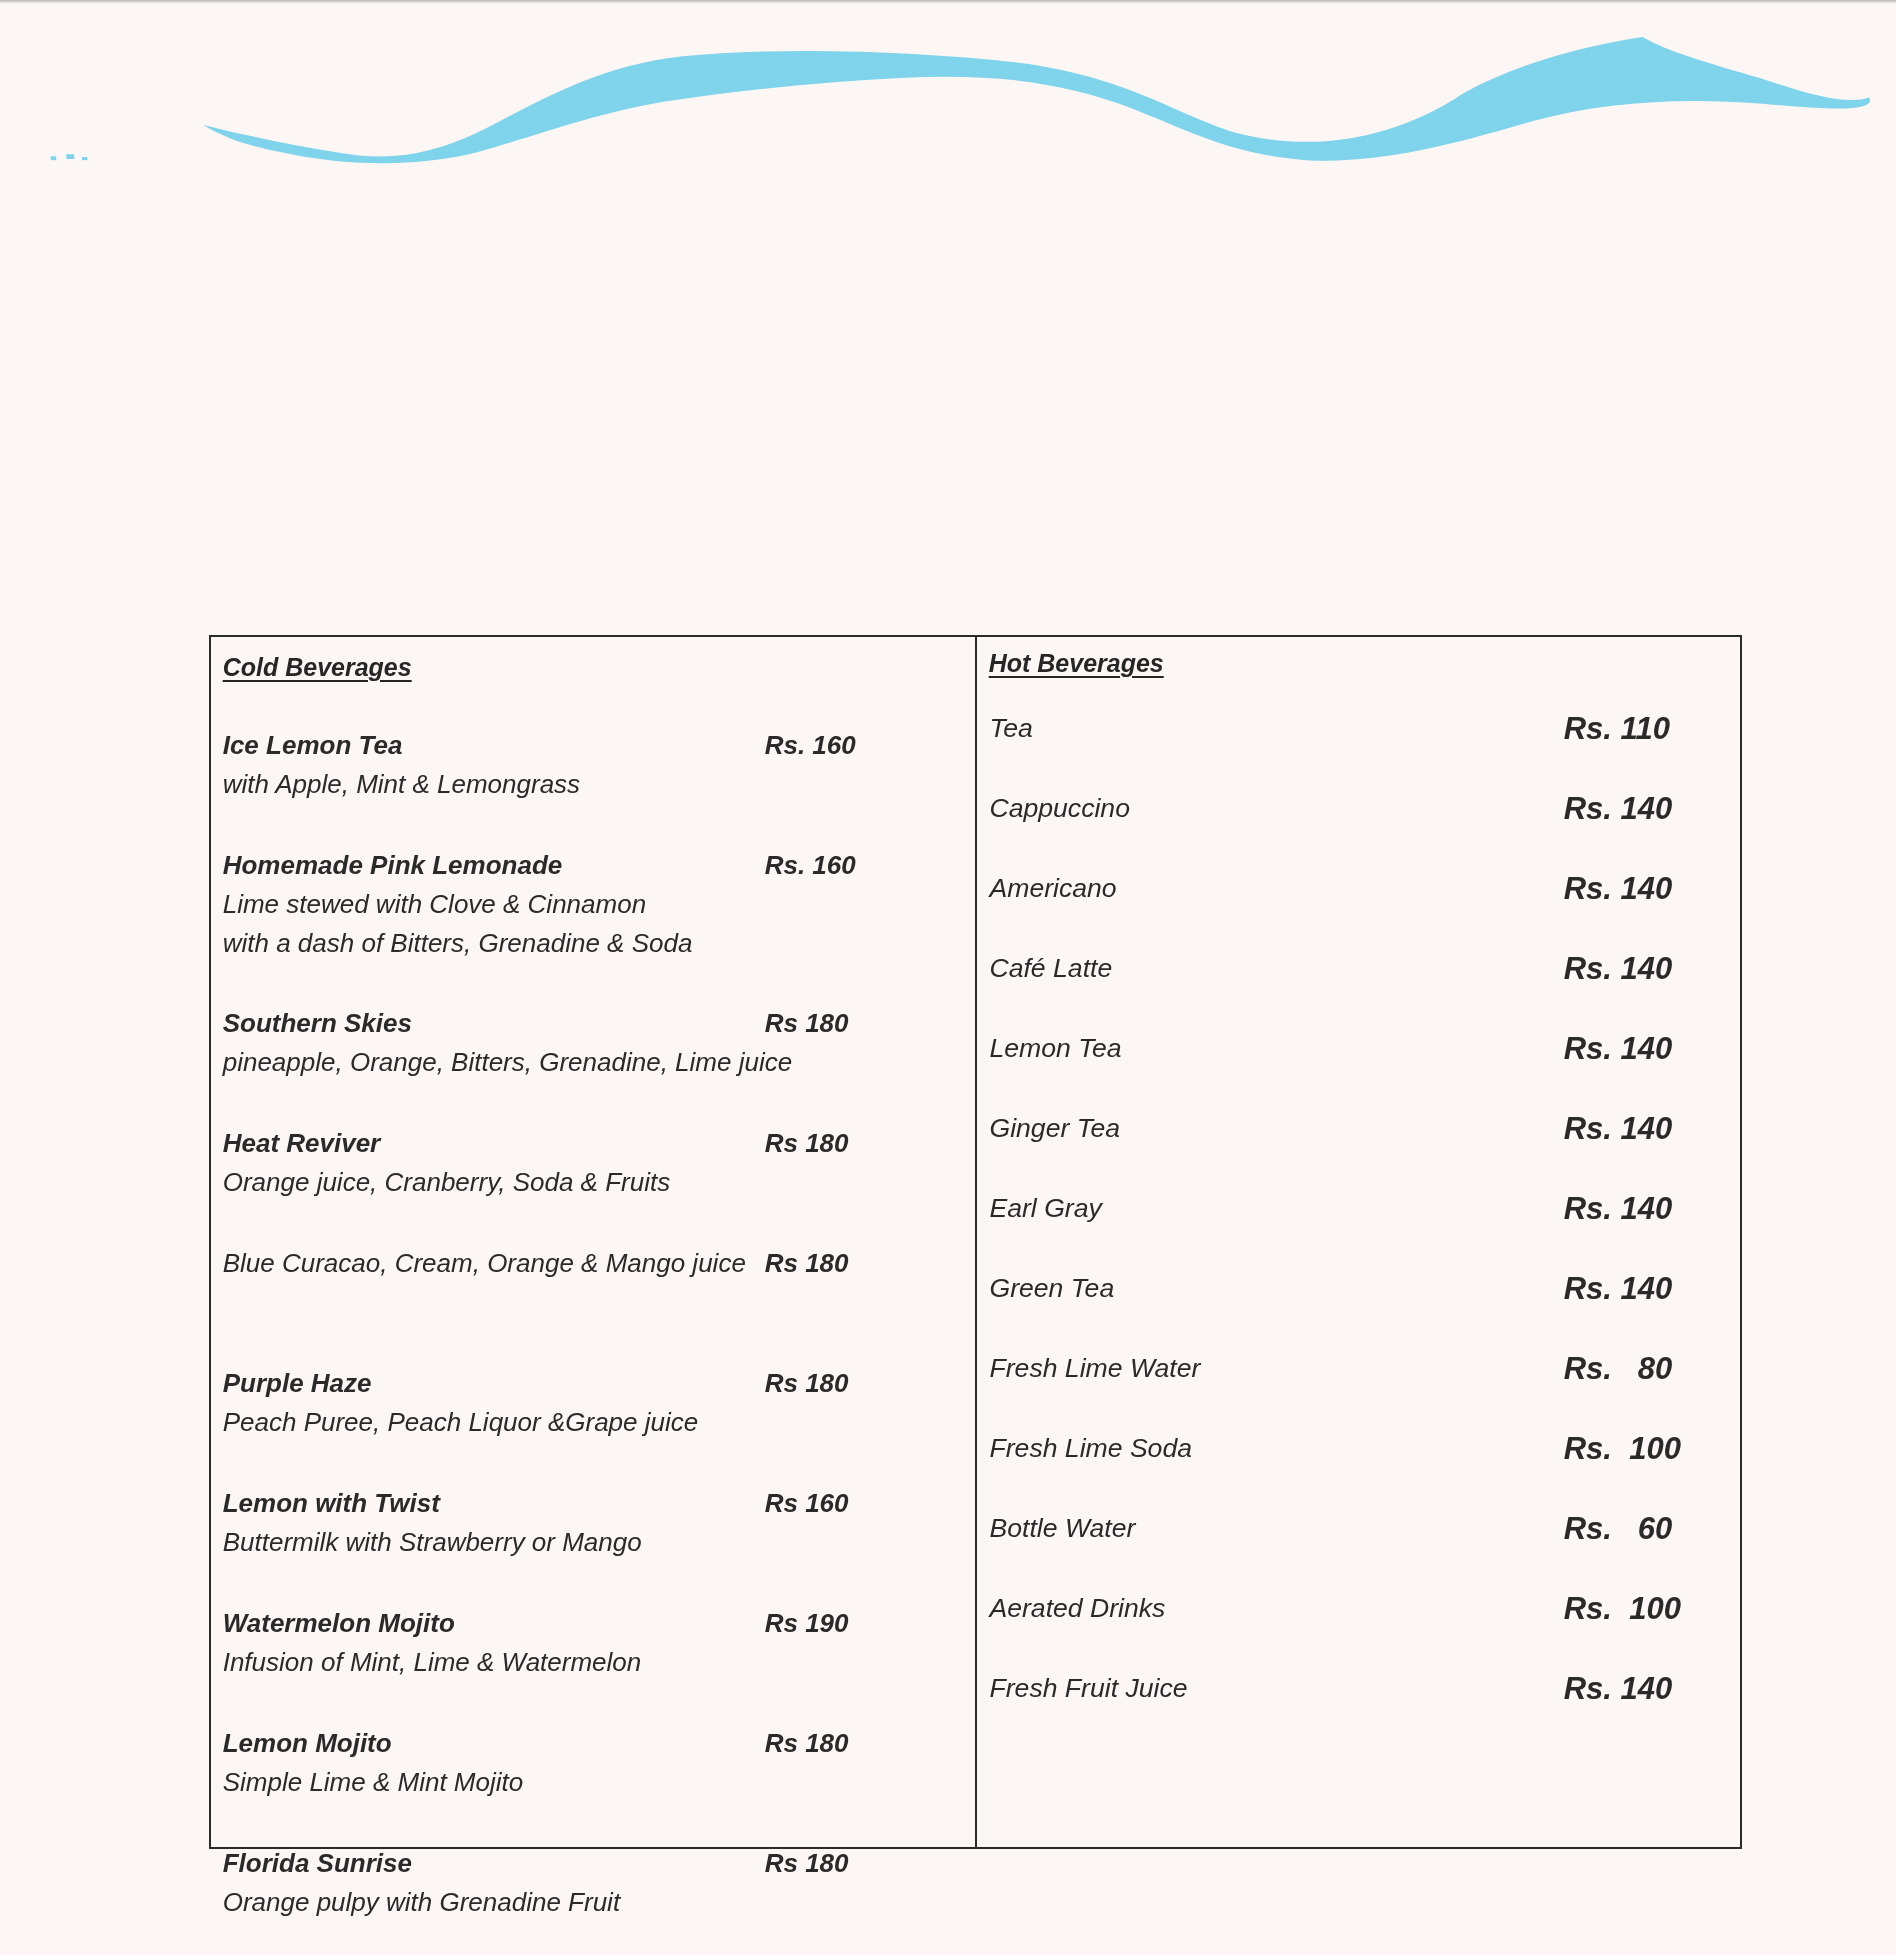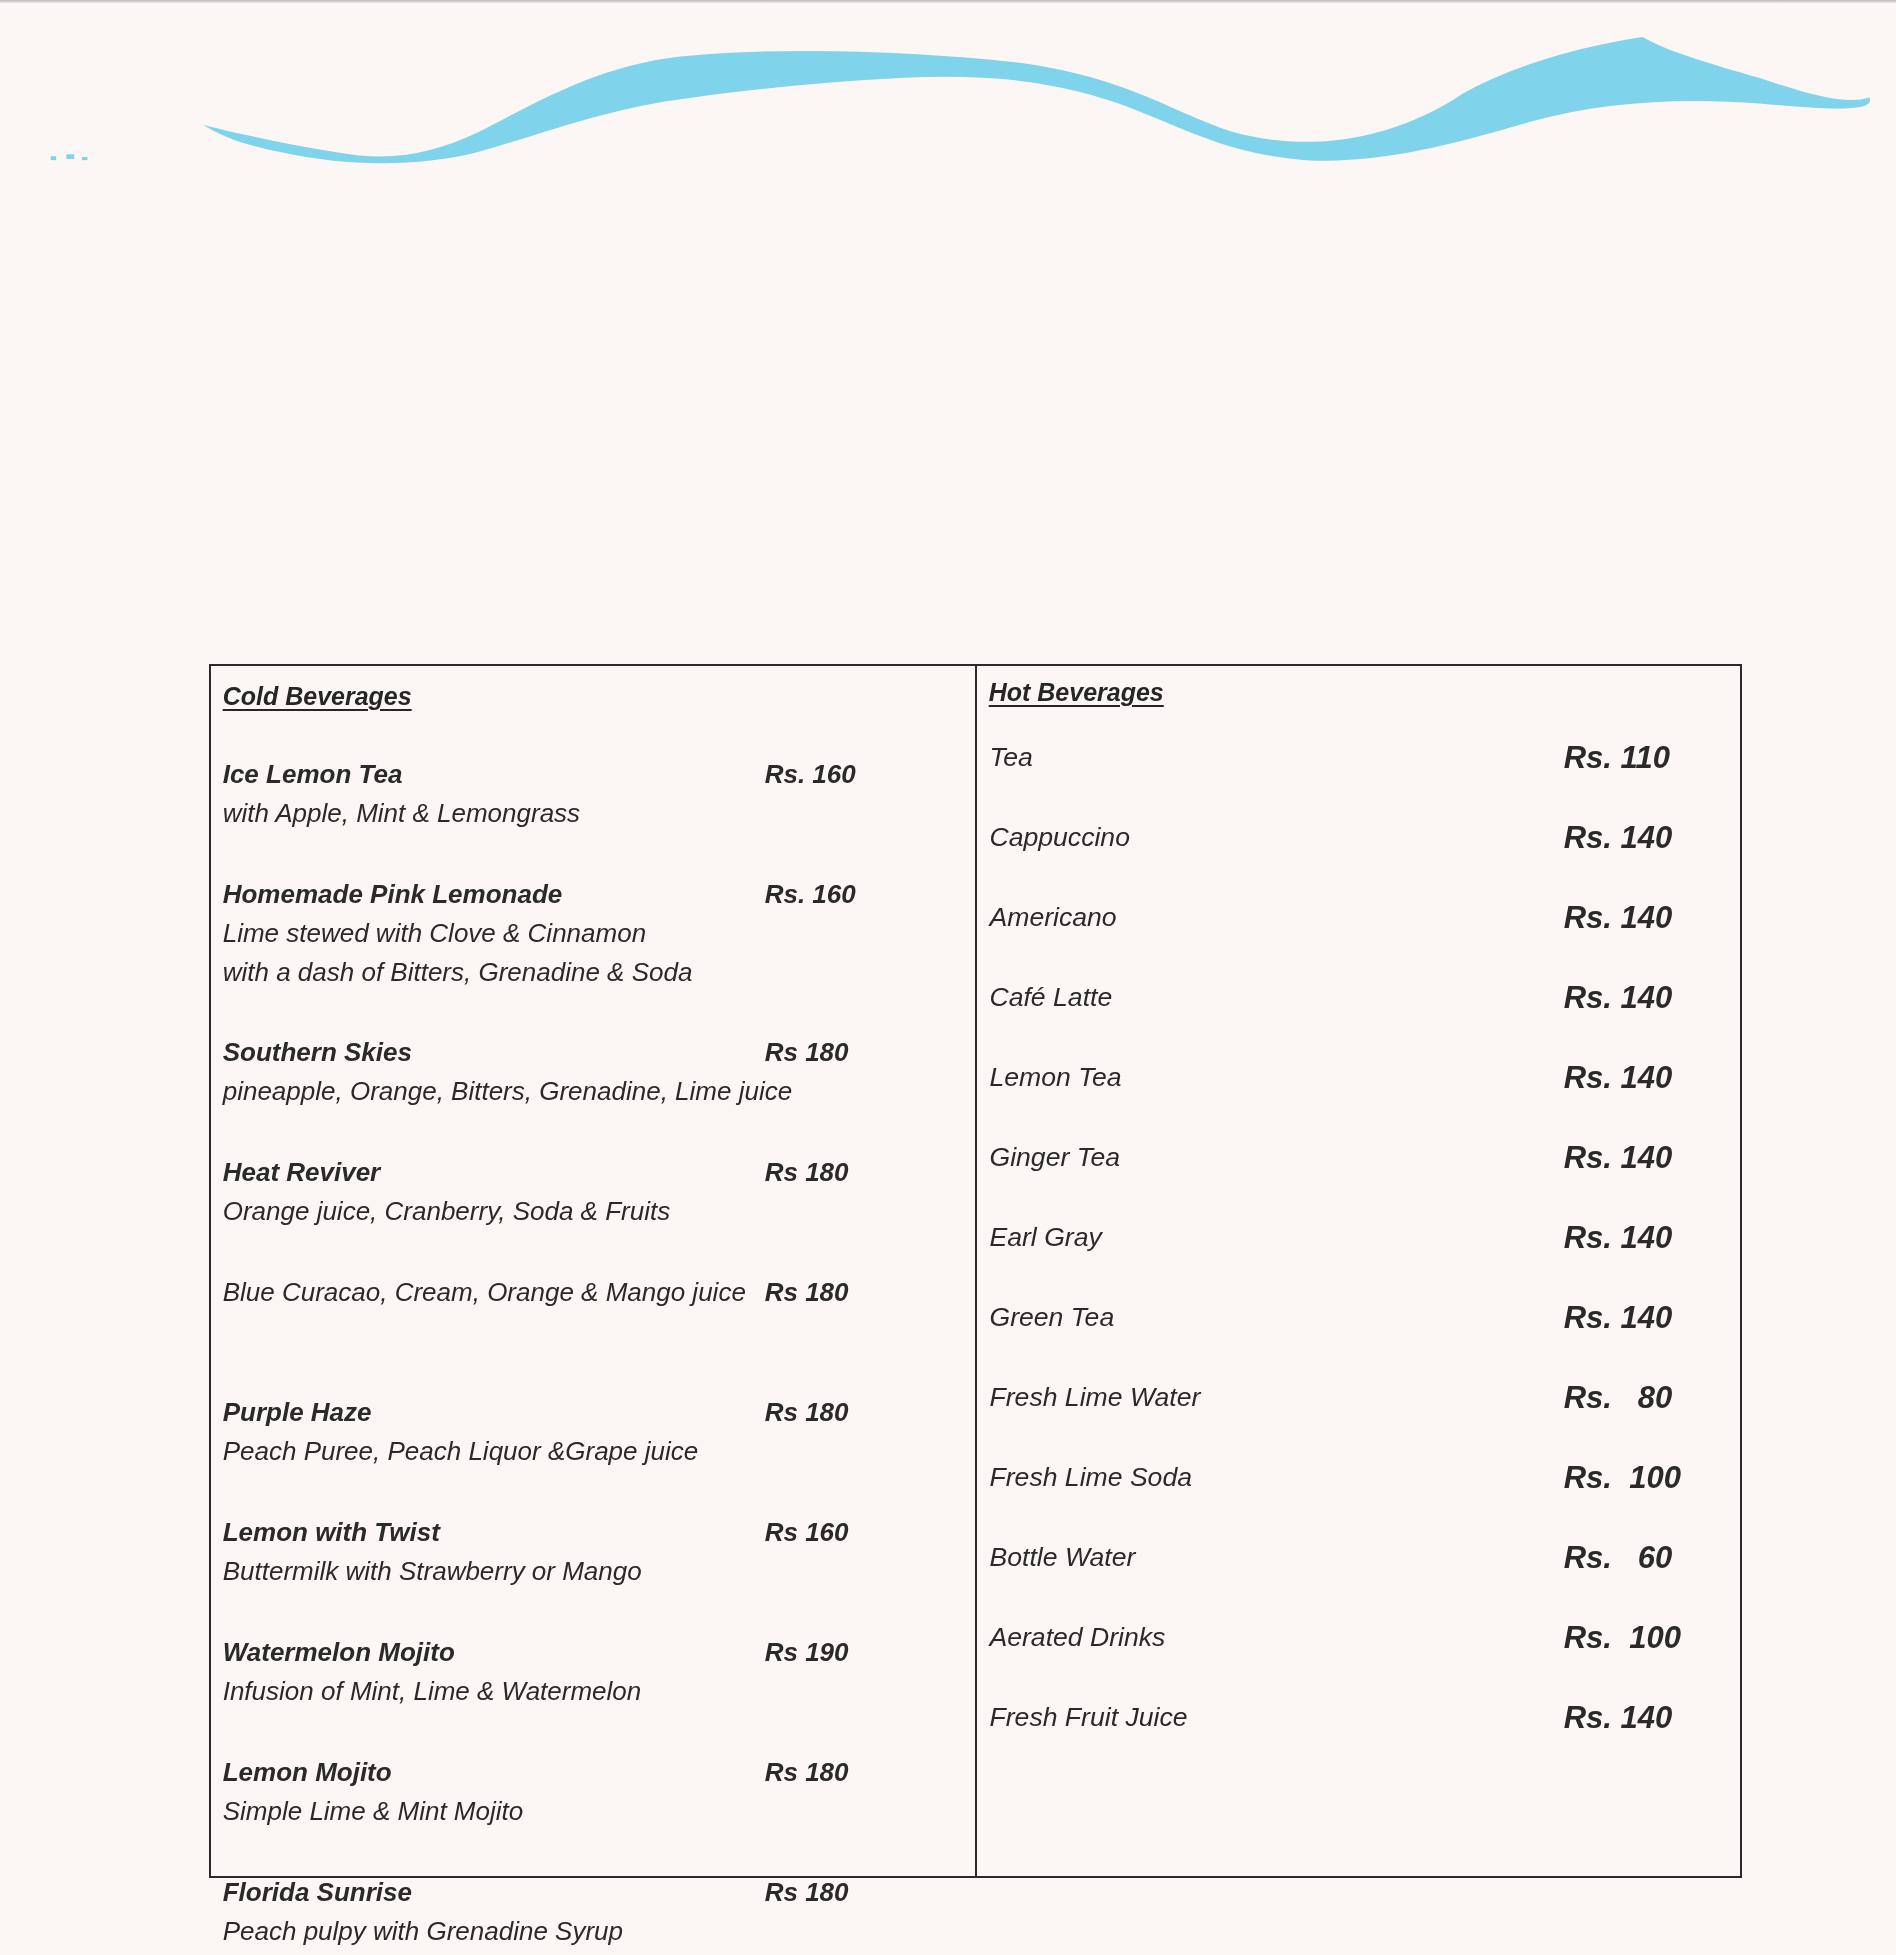--- a/index.html
+++ b/index.html
@@ -9,21 +9,21 @@
     font-family: "Liberation Sans", sans-serif;
     color: #2a2a2a;
   }
   .scan-top {
     position: absolute; left: 0; right: 0; top: 0; height: 3.1px;
     background: linear-gradient(#b8b8b8, #efe9e7);
   }
   .brush { position: absolute; left: 39px; top: 35px; width: 1846px; height: 133px; }
 
   .menu-box {
-    position: absolute; left: 209px; top: 664px;
+    position: absolute; left: 209px; top: 635px;
     width: 1533px; height: 1214px;
     border: 2px solid #2b2b2b; box-sizing: border-box;
     display: flex;
   }
   .col { position: relative; box-sizing: border-box; height: 100%; }
   .col-cold { width: 766px; border-right: 2px solid #2b2b2b; padding: 15.6px 0 0 11.7px; }
   .col-hot { flex: 1; padding: 11.7px 0 0 11.7px; }
 
   .section-title {
     font-weight: bold; font-style: italic; font-size: 25px;
@@ -108,21 +108,21 @@
         <div class="desc">Infusion of Mint, Lime &amp; Watermelon</div>
       </div>
       <div class="cold-item">
         <div class="name">Lemon Mojito</div>
         <div class="price">Rs 180</div>
         <div class="desc">Simple Lime &amp; Mint Mojito</div>
       </div>
       <div class="cold-item">
         <div class="name">Florida Sunrise</div>
         <div class="price">Rs 180</div>
-        <div class="desc">Peach pulpy with Grenadine Syrup</div>
+        <div class="desc">Orange pulpy with Grenadine Fruit</div>
       </div>
     </div>
   </div>
 
   <div class="col col-hot">
     <h2 class="section-title">Hot Beverages</h2>
     <div class="hot-list">
       <div class="hot-item">
           <div class="name">Tea</div>
           <div class="price">Rs. 110</div>

